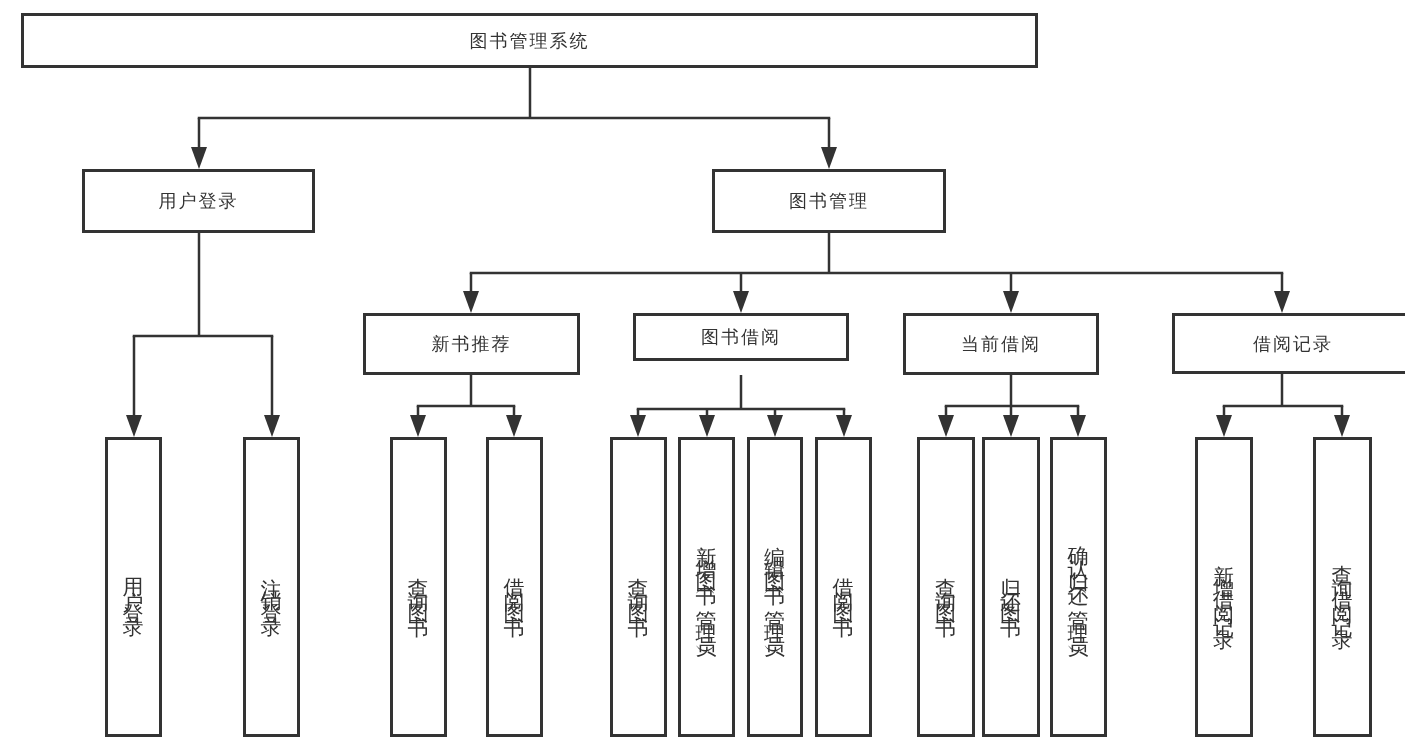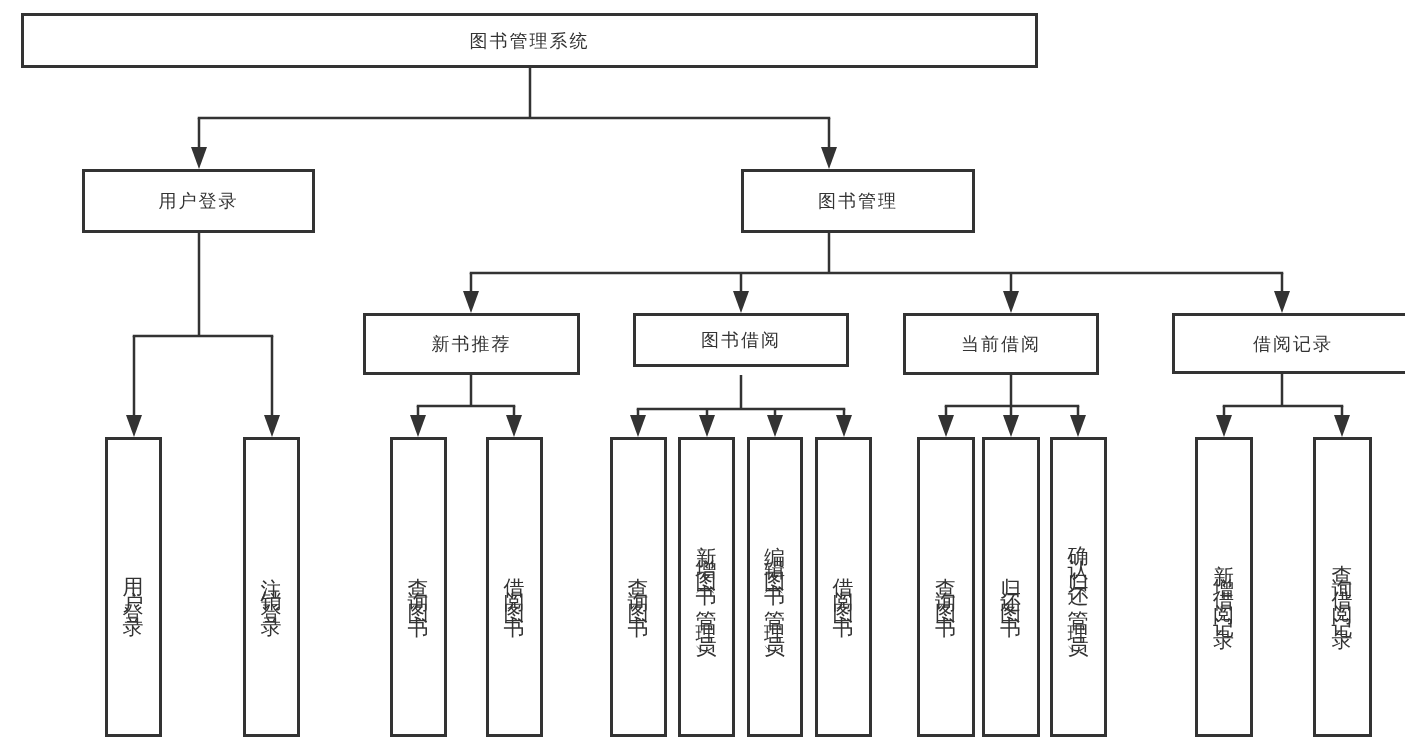--- a/index.html
+++ b/index.html
@@ -97,23 +97,23 @@
       <line x1="1282" y1="374" x2="1282" y2="406" stroke="#333333" stroke-width="2.5"></line>
       <line x1="1222.75" y1="406" x2="1343.25" y2="406" stroke="#333333" stroke-width="2.5"></line>
       <line x1="1224" y1="406" x2="1224" y2="419" stroke="#333333" stroke-width="2.5"></line>
       <polygon points="1216,415 1232,415 1224,437" fill="#333333"></polygon>
       <line x1="1342" y1="406" x2="1342" y2="419" stroke="#333333" stroke-width="2.5"></line>
       <polygon points="1334,415 1350,415 1342,437" fill="#333333"></polygon>
     </svg>
   <div id="nodes">
       <div class="node h" style="left: 21px; top: 13px; width: 1017px; height: 55px;">图书管理系统</div>
       <div class="node h" style="left: 82px; top: 169px; width: 233px; height: 64px;">用户登录</div>
-      <div class="node h" style="left: 741px; top: 169px; width: 234px; height: 64px;">图书管理</div>
+      <div class="node h" style="left: 712px; top: 169px; width: 234px; height: 64px;">图书管理</div>
       <div class="node h" style="left: 363px; top: 313px; width: 217px; height: 62px;">新书推荐</div>
-      <div class="node h" style="left: 633px; top: 313px; width: 216px; height: 54px;">图书借阅</div>
+      <div class="node h" style="left: 633px; top: 313px; width: 216px; height: 48px;">图书借阅</div>
       <div class="node h" style="left: 903px; top: 313px; width: 196px; height: 62px;">当前借阅</div>
       <div class="node h" style="left: 1172px; top: 313px; width: 242px; height: 61px;">借阅记录</div>
       <div class="node v" style="left: 105px; top: 437px; width: 57px; height: 300px;">用户登录</div>
       <div class="node v" style="left: 243px; top: 437px; width: 57px; height: 300px;">注销登录</div>
       <div class="node v" style="left: 390px; top: 437px; width: 57px; height: 300px;">查询图书</div>
       <div class="node v" style="left: 486px; top: 437px; width: 57px; height: 300px;">借阅图书</div>
       <div class="node v" style="left: 610px; top: 437px; width: 57px; height: 300px;">查询图书</div>
       <div class="node v" style="left: 678px; top: 437px; width: 57px; height: 300px;">新增图书（管理员）</div>
       <div class="node v" style="left: 747px; top: 437px; width: 56px; height: 300px;">编辑图书（管理员）</div>
       <div class="node v" style="left: 815px; top: 437px; width: 57px; height: 300px;">借阅图书</div>

